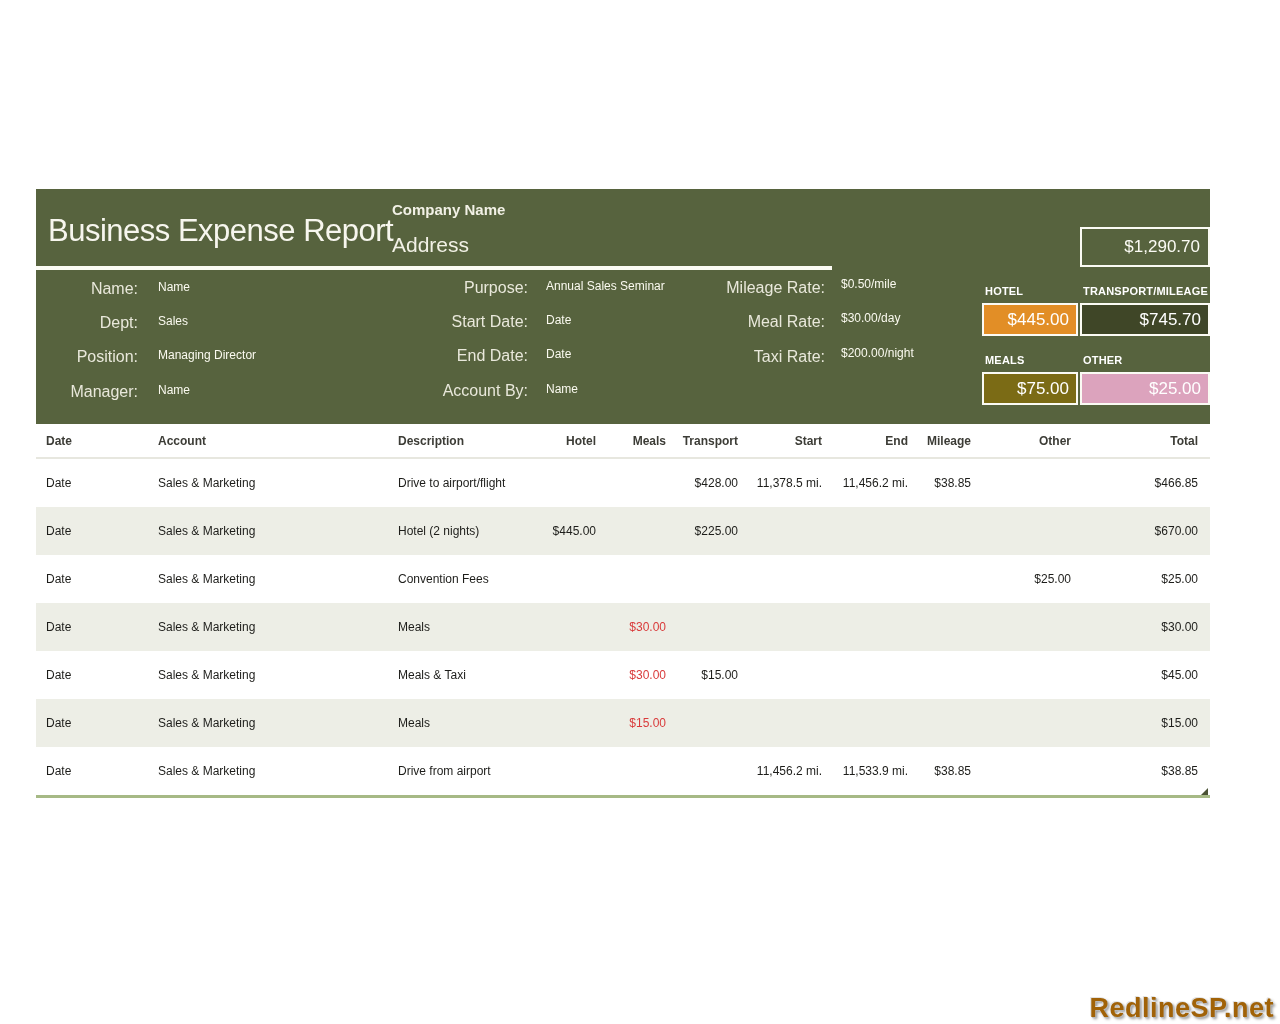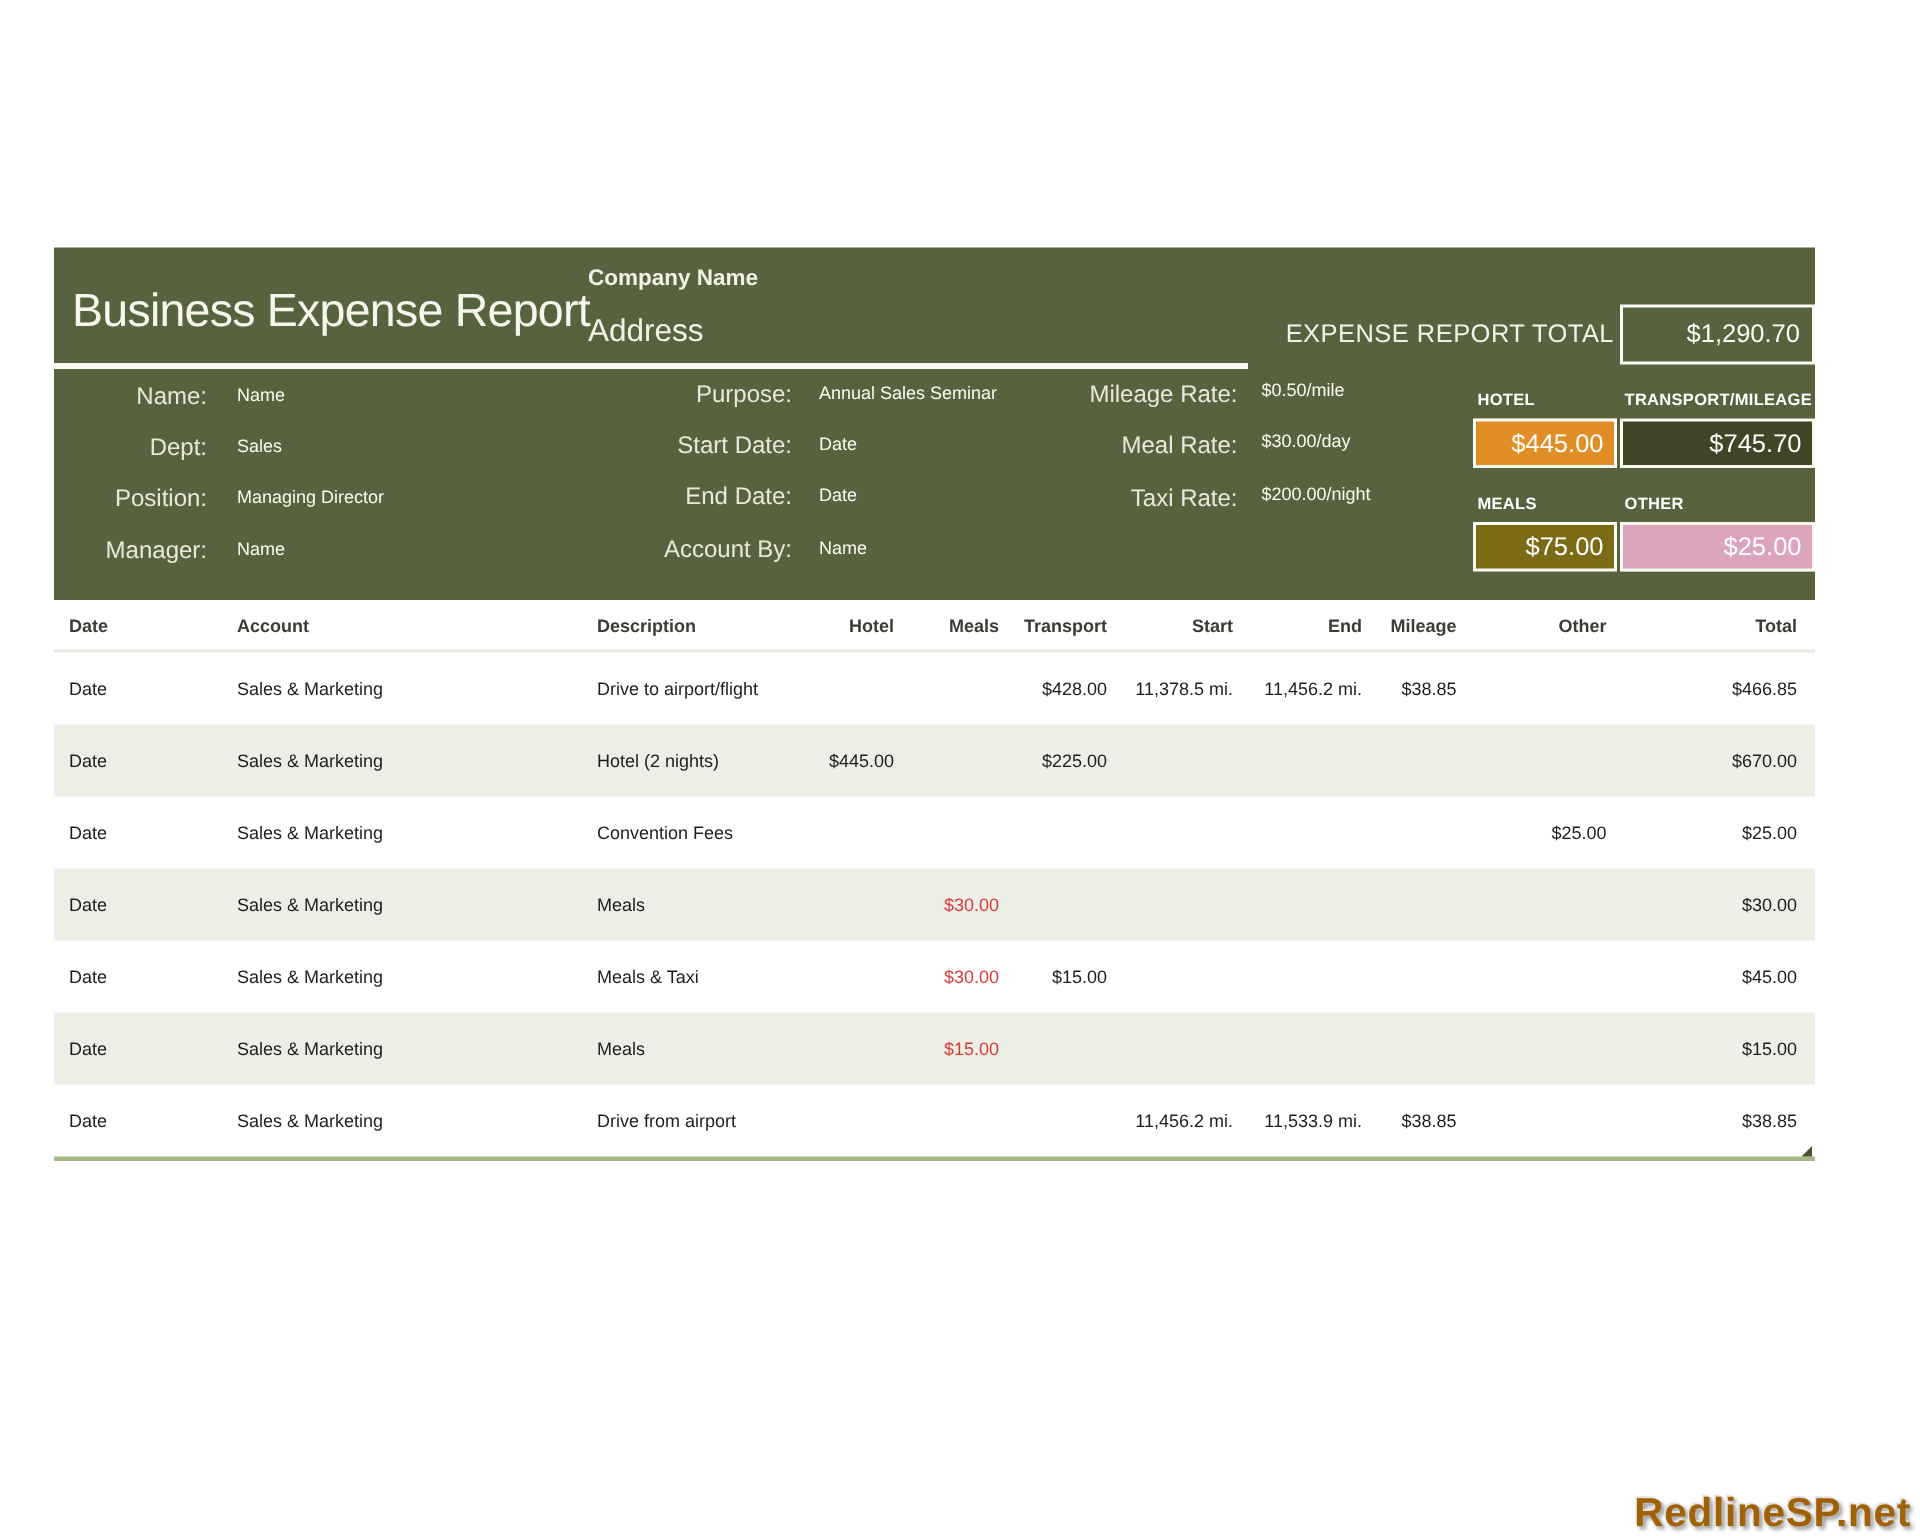--- a/index.html
+++ b/index.html
@@ -1,21 +1,21 @@
 <!DOCTYPE html>
 <html><head>
 <meta charset="utf-8">
 <style>
   * { margin:0; padding:0; box-sizing:border-box; }
   html,body { width:1280px; height:1024px; background:#ffffff; overflow:hidden;
     font-family:"Liberation Sans","DejaVu Sans",sans-serif; }
   .sheet { position:absolute; left:36px; top:165px; width:1174px; }
 
   
-  .green-panel { position:relative; width:1174px; height:235px; background:#57633e; color:#f2f1e6; }
+  .green-panel { position:relative; width:1174px; height:235px; background:#57633e; color:#f2f1e6;margin-top:24px; }
   .report-title { position:absolute; left:12px; top:24px; font-size:31px; font-weight:400; letter-spacing:-0.5px; color:#f7f6ee; }
   .company-name { position:absolute; left:356px; top:12px; font-size:15px; font-weight:700; }
   .company-address { position:absolute; left:356px; top:44px; font-size:21px; }
   .white-rule { position:absolute; left:0; top:77px; width:796px; height:4px; background:#fbfbf4; }
 
   .total-label { position:absolute; left:700px; top:48px; width:340px; text-align:right; font-size:17px; letter-spacing:0.3px; color:#f2f1e6; }
   .total-box { position:absolute; left:1044px; top:38px; width:130px; height:40px; border:2px solid #fbfbf4;
     display:flex; align-items:center; justify-content:flex-end; padding-right:8px; font-size:17px; color:#fbfbf4; }
 
   .fld-label { position:absolute; font-size:16px; color:#e9e8db; }
@@ -49,21 +49,20 @@
 <body>
 
 <div class="sheet">
 
   <div class="green-panel">
     <div class="report-title">Business Expense Report</div>
     <div class="company-name">Company Name</div>
     <div class="company-address">Address</div>
     <div class="white-rule"></div>
 
-    <div class="total-label">EXPENSE REPORT TOTAL</div>
     <div class="total-box">$1,290.70</div>
 
     <div class="fld-label la" style="left:0;width:102px;top:91px">Name:</div>
     <div class="fld-value" style="left:122px;top:91px">Name</div>
     <div class="fld-label la" style="left:0;width:102px;top:125px">Dept:</div>
     <div class="fld-value" style="left:122px;top:125px">Sales</div>
     <div class="fld-label la" style="left:0;width:102px;top:159px">Position:</div>
     <div class="fld-value" style="left:122px;top:159px">Managing Director</div>
     <div class="fld-label la" style="left:0;width:102px;top:194px">Manager:</div>
     <div class="fld-value" style="left:122px;top:194px">Name</div>

